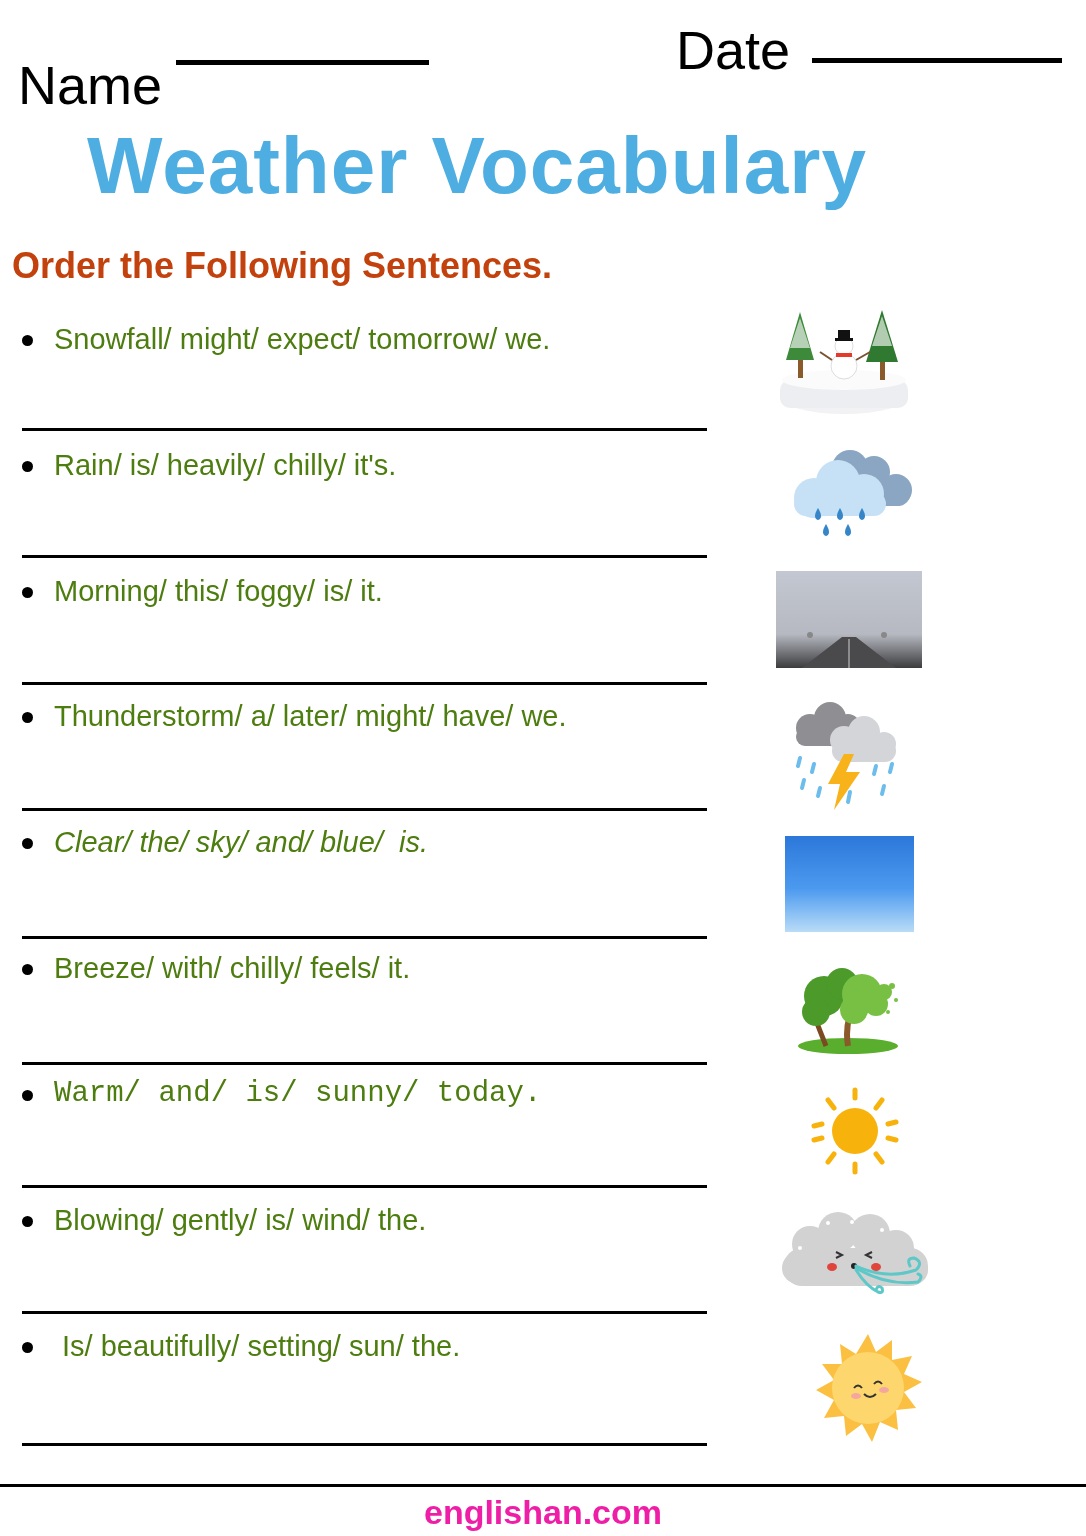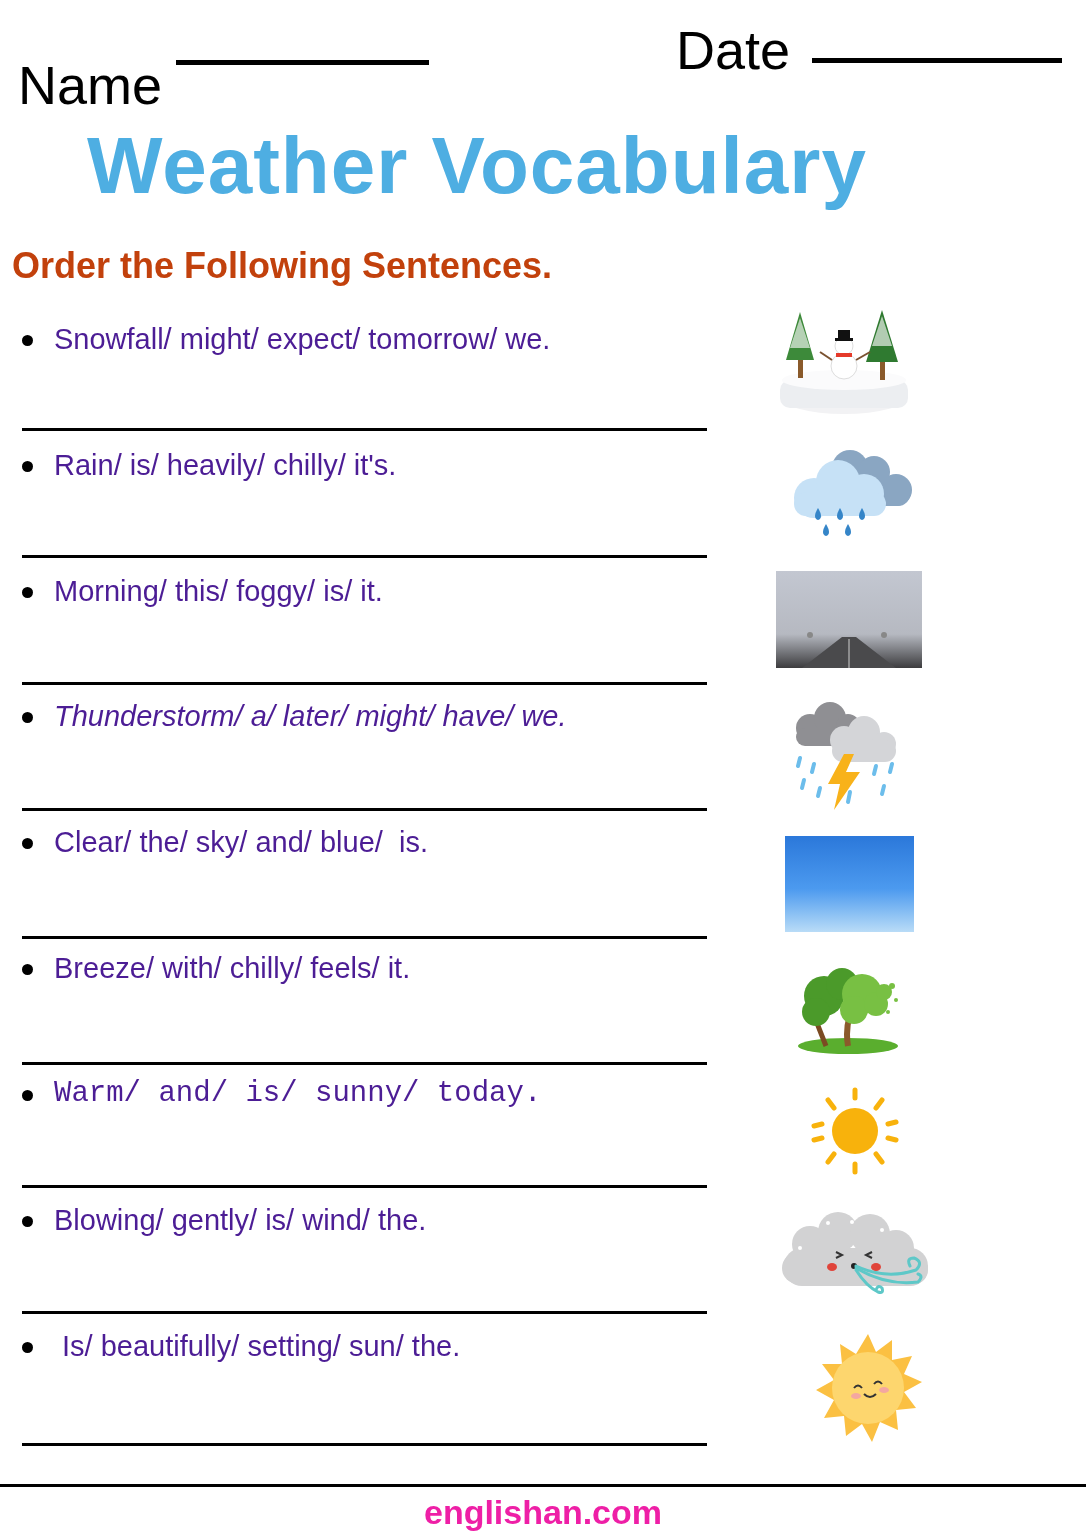--- a/index.html
+++ b/index.html
@@ -4,21 +4,21 @@
 <style>
   html,body{margin:0;padding:0;background:#ffffff;}
   body{width:1086px;height:1536px;position:relative;overflow:hidden;font-family:"Liberation Sans","DejaVu Sans",sans-serif;color:#000;}
   .hdr{position:absolute;top:18px;font-size:54px;line-height:64px;color:#000;}
   .hdr-name{left:18px;margin-top:35px;}
   .hdr-date{left:676px;}
   .hdr-line{position:absolute;height:5px;background:#000;}
   .title{position:absolute;left:0;width:954px;top:118px;text-align:center;font-size:80px;font-weight:bold;color:#4eaee2;line-height:96px;letter-spacing:1px;}
   .instr{position:absolute;left:12px;top:244px;font-size:36px;font-weight:bold;color:#c2410c;line-height:44px;}
   .bullet{position:absolute;left:22px;width:11px;height:11px;border-radius:50%;background:#000;}
-  .sentence{position:absolute;left:54px;font-size:29px;line-height:36px;color:#4c1d95;white-space:pre;}
+  .sentence{position:absolute;left:54px;font-size:29px;line-height:36px;color:#4d7c0f;white-space:pre;}
   .ans-line{position:absolute;left:22px;width:685px;height:3px;background:#000;}
   .pic{position:absolute;}
   .footer-line{position:absolute;left:0;top:1484px;width:1086px;height:3px;background:#000;}
   .footer{position:absolute;left:0;width:1086px;top:1490px;text-align:center;font-size:34px;font-weight:bold;color:#ee1fa6;line-height:44px;}
 </style>
 </head>
 <body>
 
 <div class="hdr hdr-name">Name</div>
 <div class="hdr-line" style="left:176px;top:60px;width:253px;"></div>
@@ -41,27 +41,27 @@
 </div>
 
 <div>
   <div class="bullet" style="top:587px;"></div>
   <div class="sentence" style="top:573px;">Morning/ this/ foggy/ is/ it.</div>
   <div class="ans-line" style="top:682px;"></div>
 </div>
 
 <div>
   <div class="bullet" style="top:712px;"></div>
-  <div class="sentence" style="top:698px;font-style:italic;">Thunderstorm/ a/ later/ might/ have/ we.</div>
+  <div class="sentence" style="top:698px;">Thunderstorm/ a/ later/ might/ have/ we.</div>
   <div class="ans-line" style="top:808px;"></div>
 </div>
 
 <div>
   <div class="bullet" style="top:838px;"></div>
-  <div class="sentence" style="top:824px;">Clear/ the/ sky/ and/ blue/  is.</div>
+  <div class="sentence" style="top:824px;font-style:italic;">Clear/ the/ sky/ and/ blue/  is.</div>
   <div class="ans-line" style="top:936px;"></div>
 </div>
 
 <div>
   <div class="bullet" style="top:964px;"></div>
   <div class="sentence" style="top:950px;">Breeze/ with/ chilly/ feels/ it.</div>
   <div class="ans-line" style="top:1062px;"></div>
 </div>
 
 <div>

